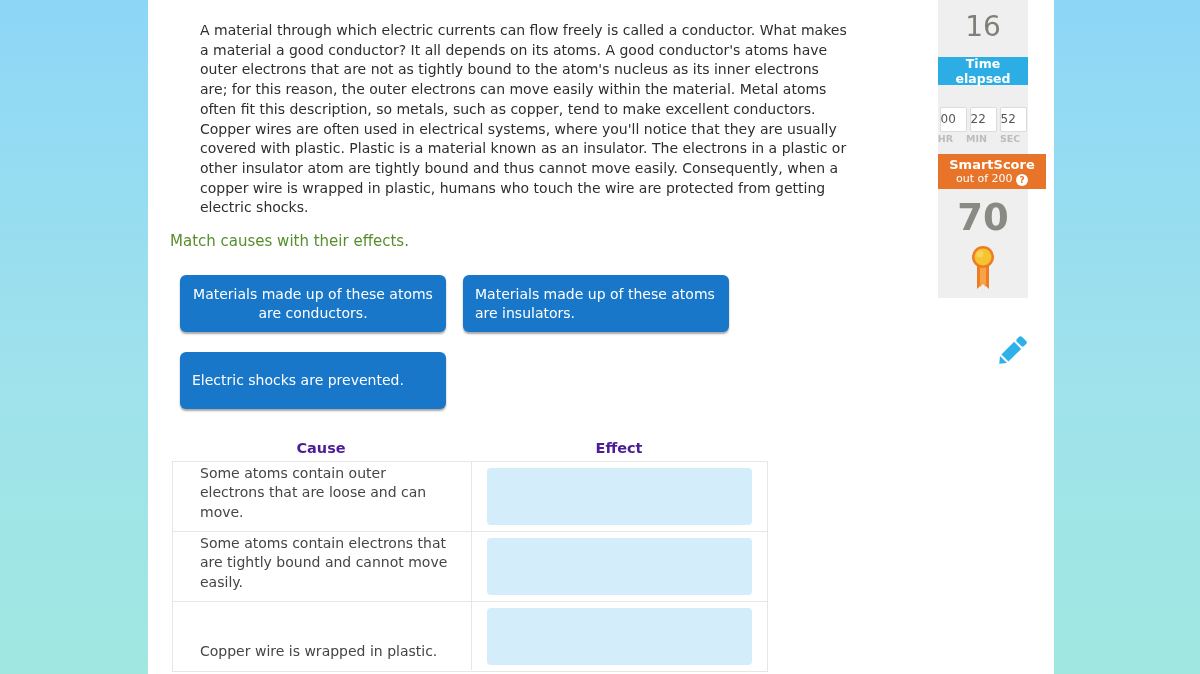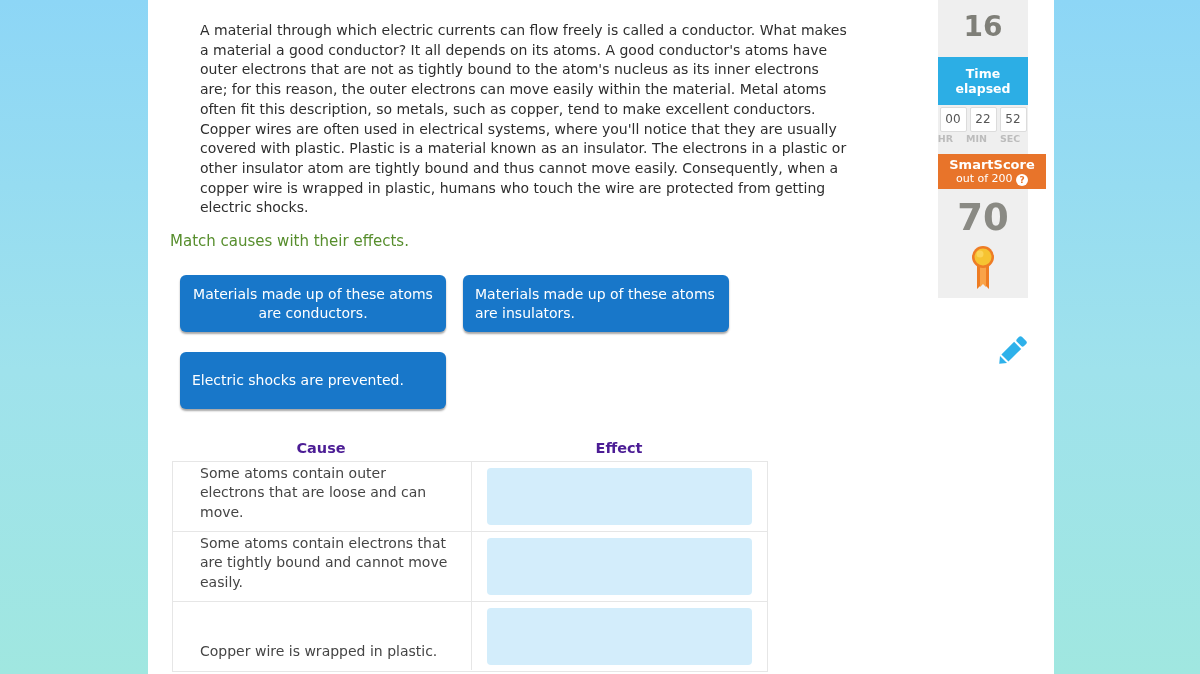--- a/index.html
+++ b/index.html
@@ -113,46 +113,46 @@
   .sidebar {
     position: absolute;
     left: 938px; top: 0;
     width: 90px; height: 298px;
     background: #efefef;
   }
   .qcount {
     position: absolute;
     left: 0; top: 10px; width: 90px;
     text-align: center;
-    font-size: 28px; font-weight: bold;
+    font-size: 28px; font-weight: normal;
     color: #7f7f78;
   }
   .time-banner {
     position: absolute;
-    left: 0; top: 57px; width: 90px; height: 48px;
+    left: 0; top: 57px; width: 90px; height: 28px;
     background: #2caee5;
     color: #ffffff;
     font-size: 12.5px; font-weight: bold;
     line-height: 15px;
     text-align: center;
     display: flex; align-items: center; justify-content: center;
     padding: 0 13px;
   }
   .timer-row {
     position: absolute;
     left: 0; top: 107px; width: 90px;
     display: flex; justify-content: center; gap: 3px;
   }
   .timer-box {
     width: 27px; height: 25px;
     background: #ffffff;
     border: 1px solid #dcdcdc;
     border-radius: 2px;
     font-size: 12px; color: #565656;
-    text-align: center; line-height: 23px;
+    line-height: 23px;
   }
   .timer-units {
     position: absolute;
     left: 0; top: 133px; width: 82px;
     display: flex; justify-content: center; gap: 13px;
   }
   .timer-unit {
     width: 27px;
     text-align: center;
     font-size: 9.5px; font-weight: bold;

